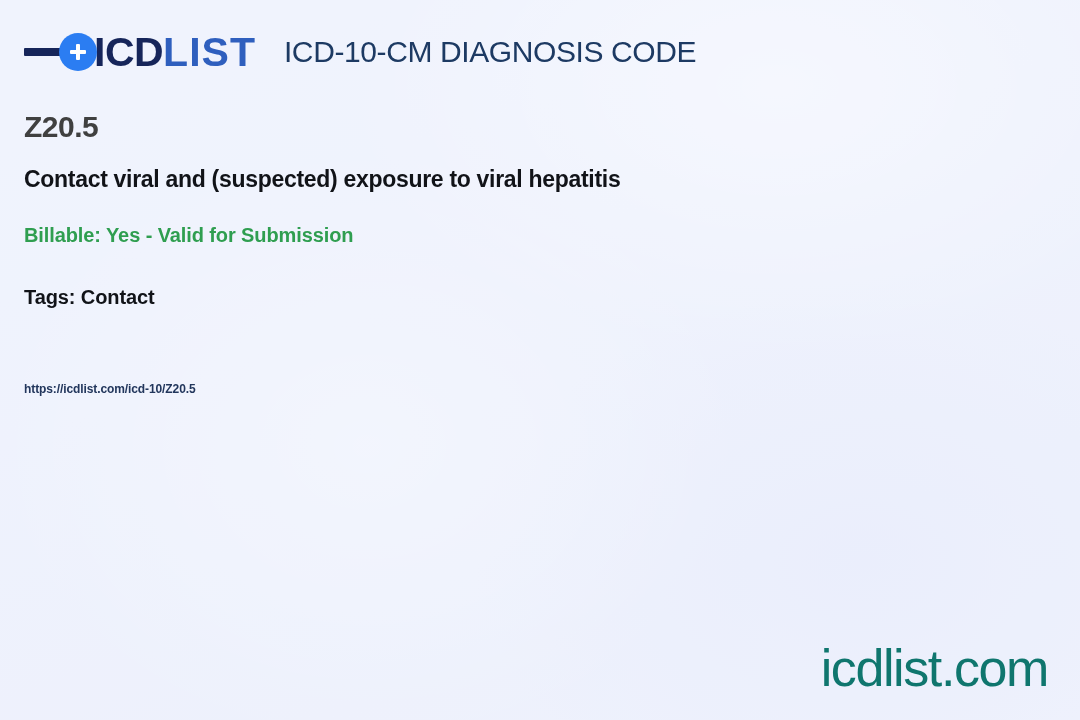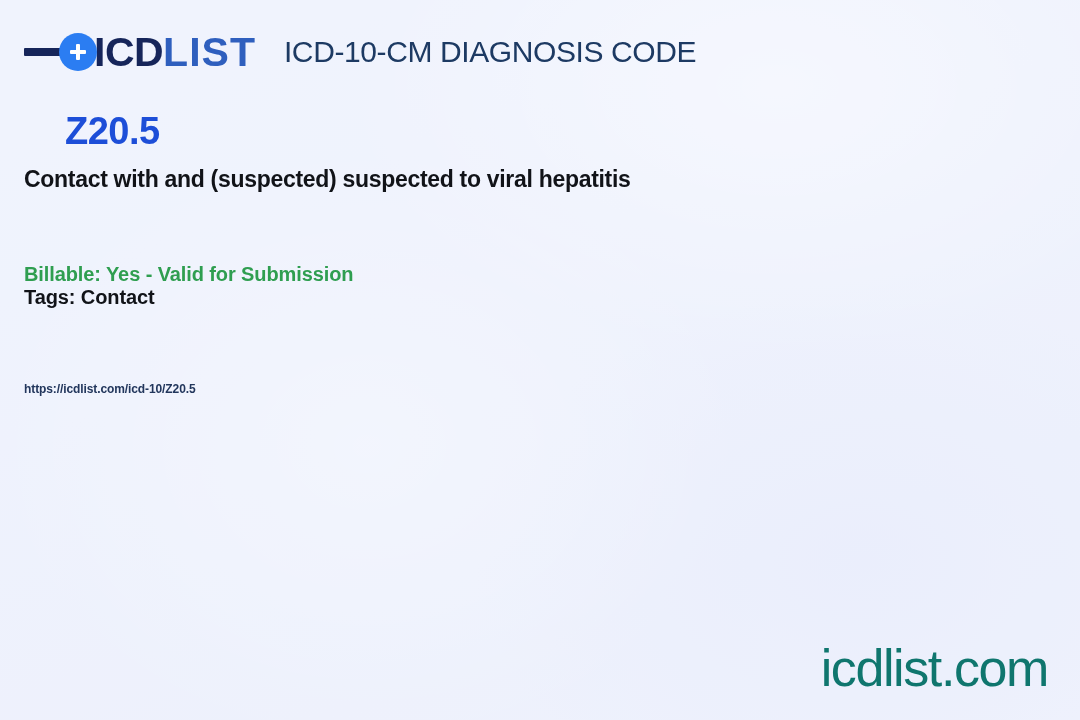--- a/index.html
+++ b/index.html
@@ -116,46 +116,44 @@
     color: #1d3a63;
     letter-spacing: -0.4px;
     white-space: nowrap;
   }
 
   
   .code {
     position: absolute;
     left: 24px;
     top: 112px;
-    font-size: 38px;
-    font-weight: bold;
-    color: #1d4ed8;
+    font-size: 30px;
+    font-weight: bold;
+    color: #404040;
     letter-spacing: -0.5px;
     line-height: 1;
-    margin-left: 41px;
   }
   .description {
     position: absolute;
     left: 24px;
     top: 166px;
     font-size: 23px;
     font-weight: bold;
     color: #111318;
     letter-spacing: -0.3px;
     line-height: 1.2;
   }
   .billable {
     position: absolute;
     left: 24px;
     top: 224px;
     font-size: 20px;
     font-weight: bold;
     color: #2f9e50;
     letter-spacing: -0.1px;
-    margin-top: 39px;
   }
   .tags {
     position: absolute;
     left: 24px;
     top: 286px;
     font-size: 20px;
     font-weight: bold;
     color: #111318;
     letter-spacing: -0.1px;
   }
@@ -262,20 +260,20 @@
   <div class="header">
     <div class="logo">
       <span class="logo-dash"></span>
       <span class="logo-circle"></span>
       <span class="logo-word"><span class="icd">ICD</span><span class="list">LIST</span></span>
     </div>
     <div class="header-title">ICD-10-CM DIAGNOSIS CODE</div>
   </div>
 
   <div class="code">Z20.5</div>
-  <div class="description">Contact with and (suspected) suspected to viral hepatitis</div>
+  <div class="description">Contact viral and (suspected) exposure to viral hepatitis</div>
   <div class="billable">Billable: Yes - Valid for Submission</div>
   <div class="tags">Tags: Contact</div>
   <div class="url">https://icdlist.com/icd-10/Z20.5</div>
 
   <div class="footer-brand">icdlist.com</div>
 
 </div>
 
 </body></html>

